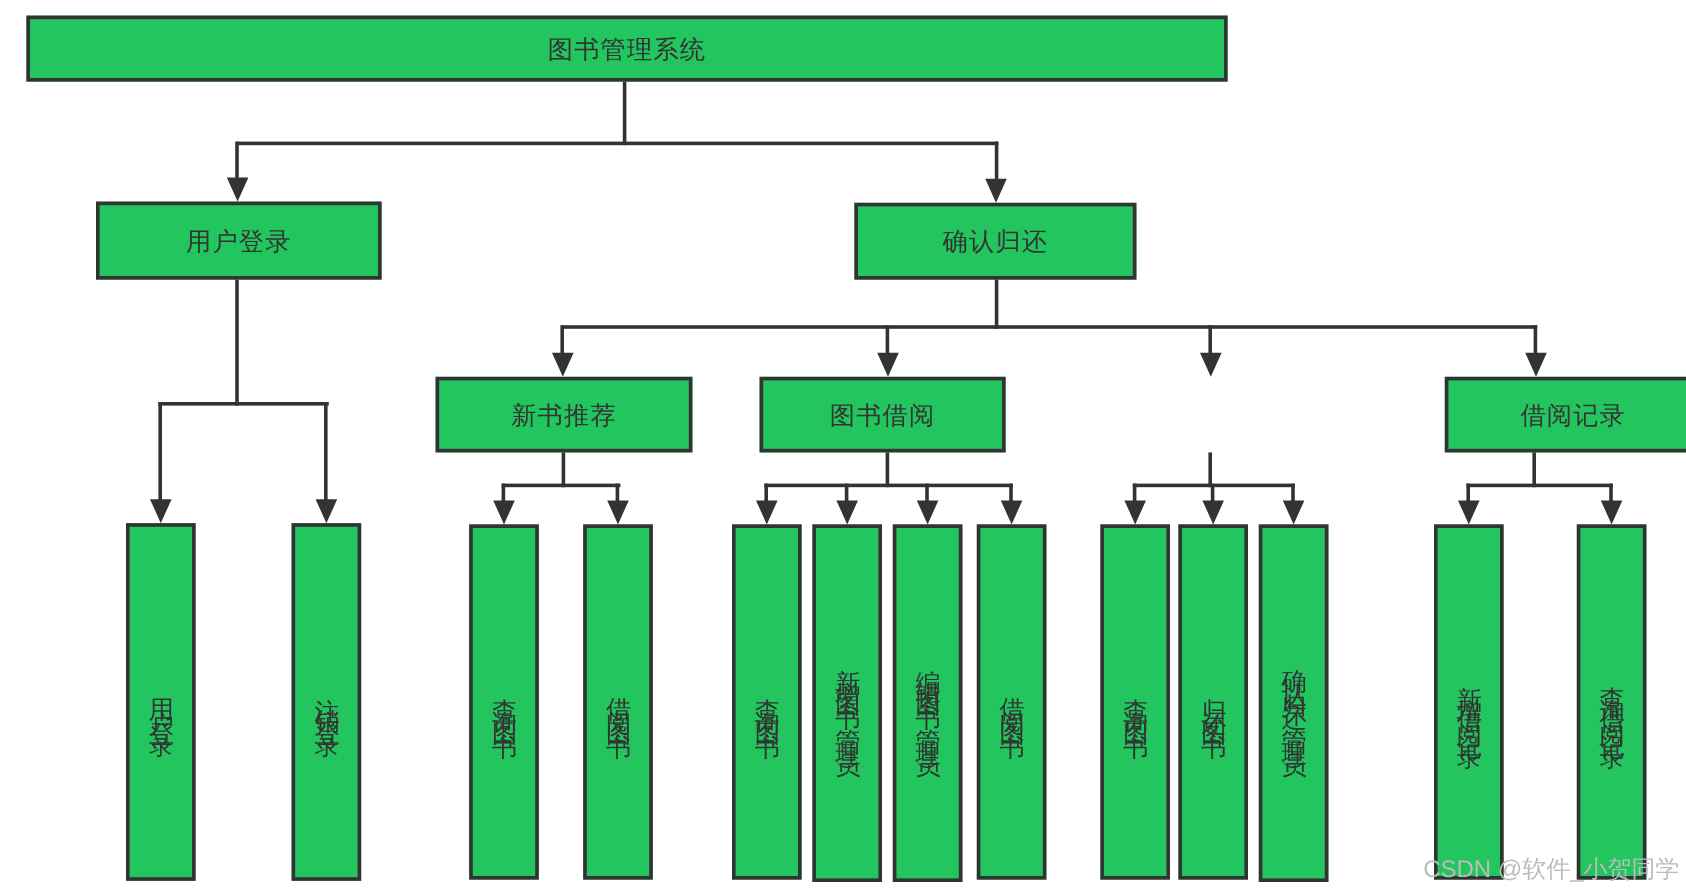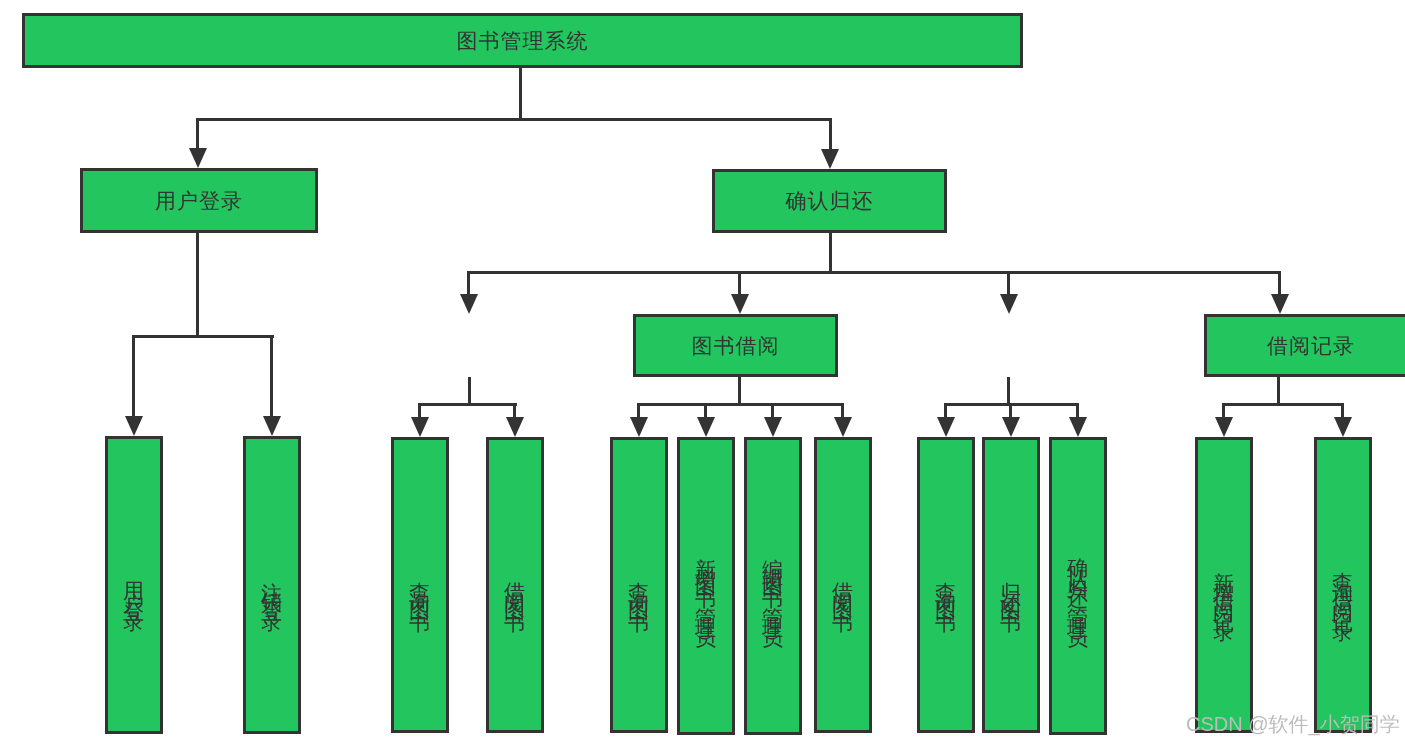--- a/index.html
+++ b/index.html
@@ -103,20 +103,23 @@
   <div class="hline" style="left:468px;top:271px;width:813px"></div>
   <div class="vline" style="left:467px;top:271px;height:25px"></div>
   <div class="arrowhead" style="left:460px;top:294px"></div>
   <div class="vline" style="left:738px;top:271px;height:25px"></div>
   <div class="arrowhead" style="left:731px;top:294px"></div>
   <div class="vline" style="left:1007px;top:271px;height:25px"></div>
   <div class="arrowhead" style="left:1000px;top:294px"></div>
   <div class="vline" style="left:1278px;top:271px;height:25px"></div>
   <div class="arrowhead" style="left:1271px;top:294px"></div>
 
+  <div class="box hbox" style="left:363px;top:314px;width:214px;height:63px">
+    <span class="lbl">新书推荐</span>
+  </div>
   <div class="box hbox" style="left:633px;top:314px;width:205px;height:63px">
     <span class="lbl">图书借阅</span>
   </div>
   <div class="box hbox" style="left:1204px;top:314px;width:214px;height:63px">
     <span class="lbl">借阅记录</span>
   </div>
 
   <div class="vline" style="left:468px;top:377px;height:29px"></div>
   <div class="hline" style="left:418px;top:403px;width:99px"></div>
   <div class="vline" style="left:418px;top:403px;height:16px"></div>

